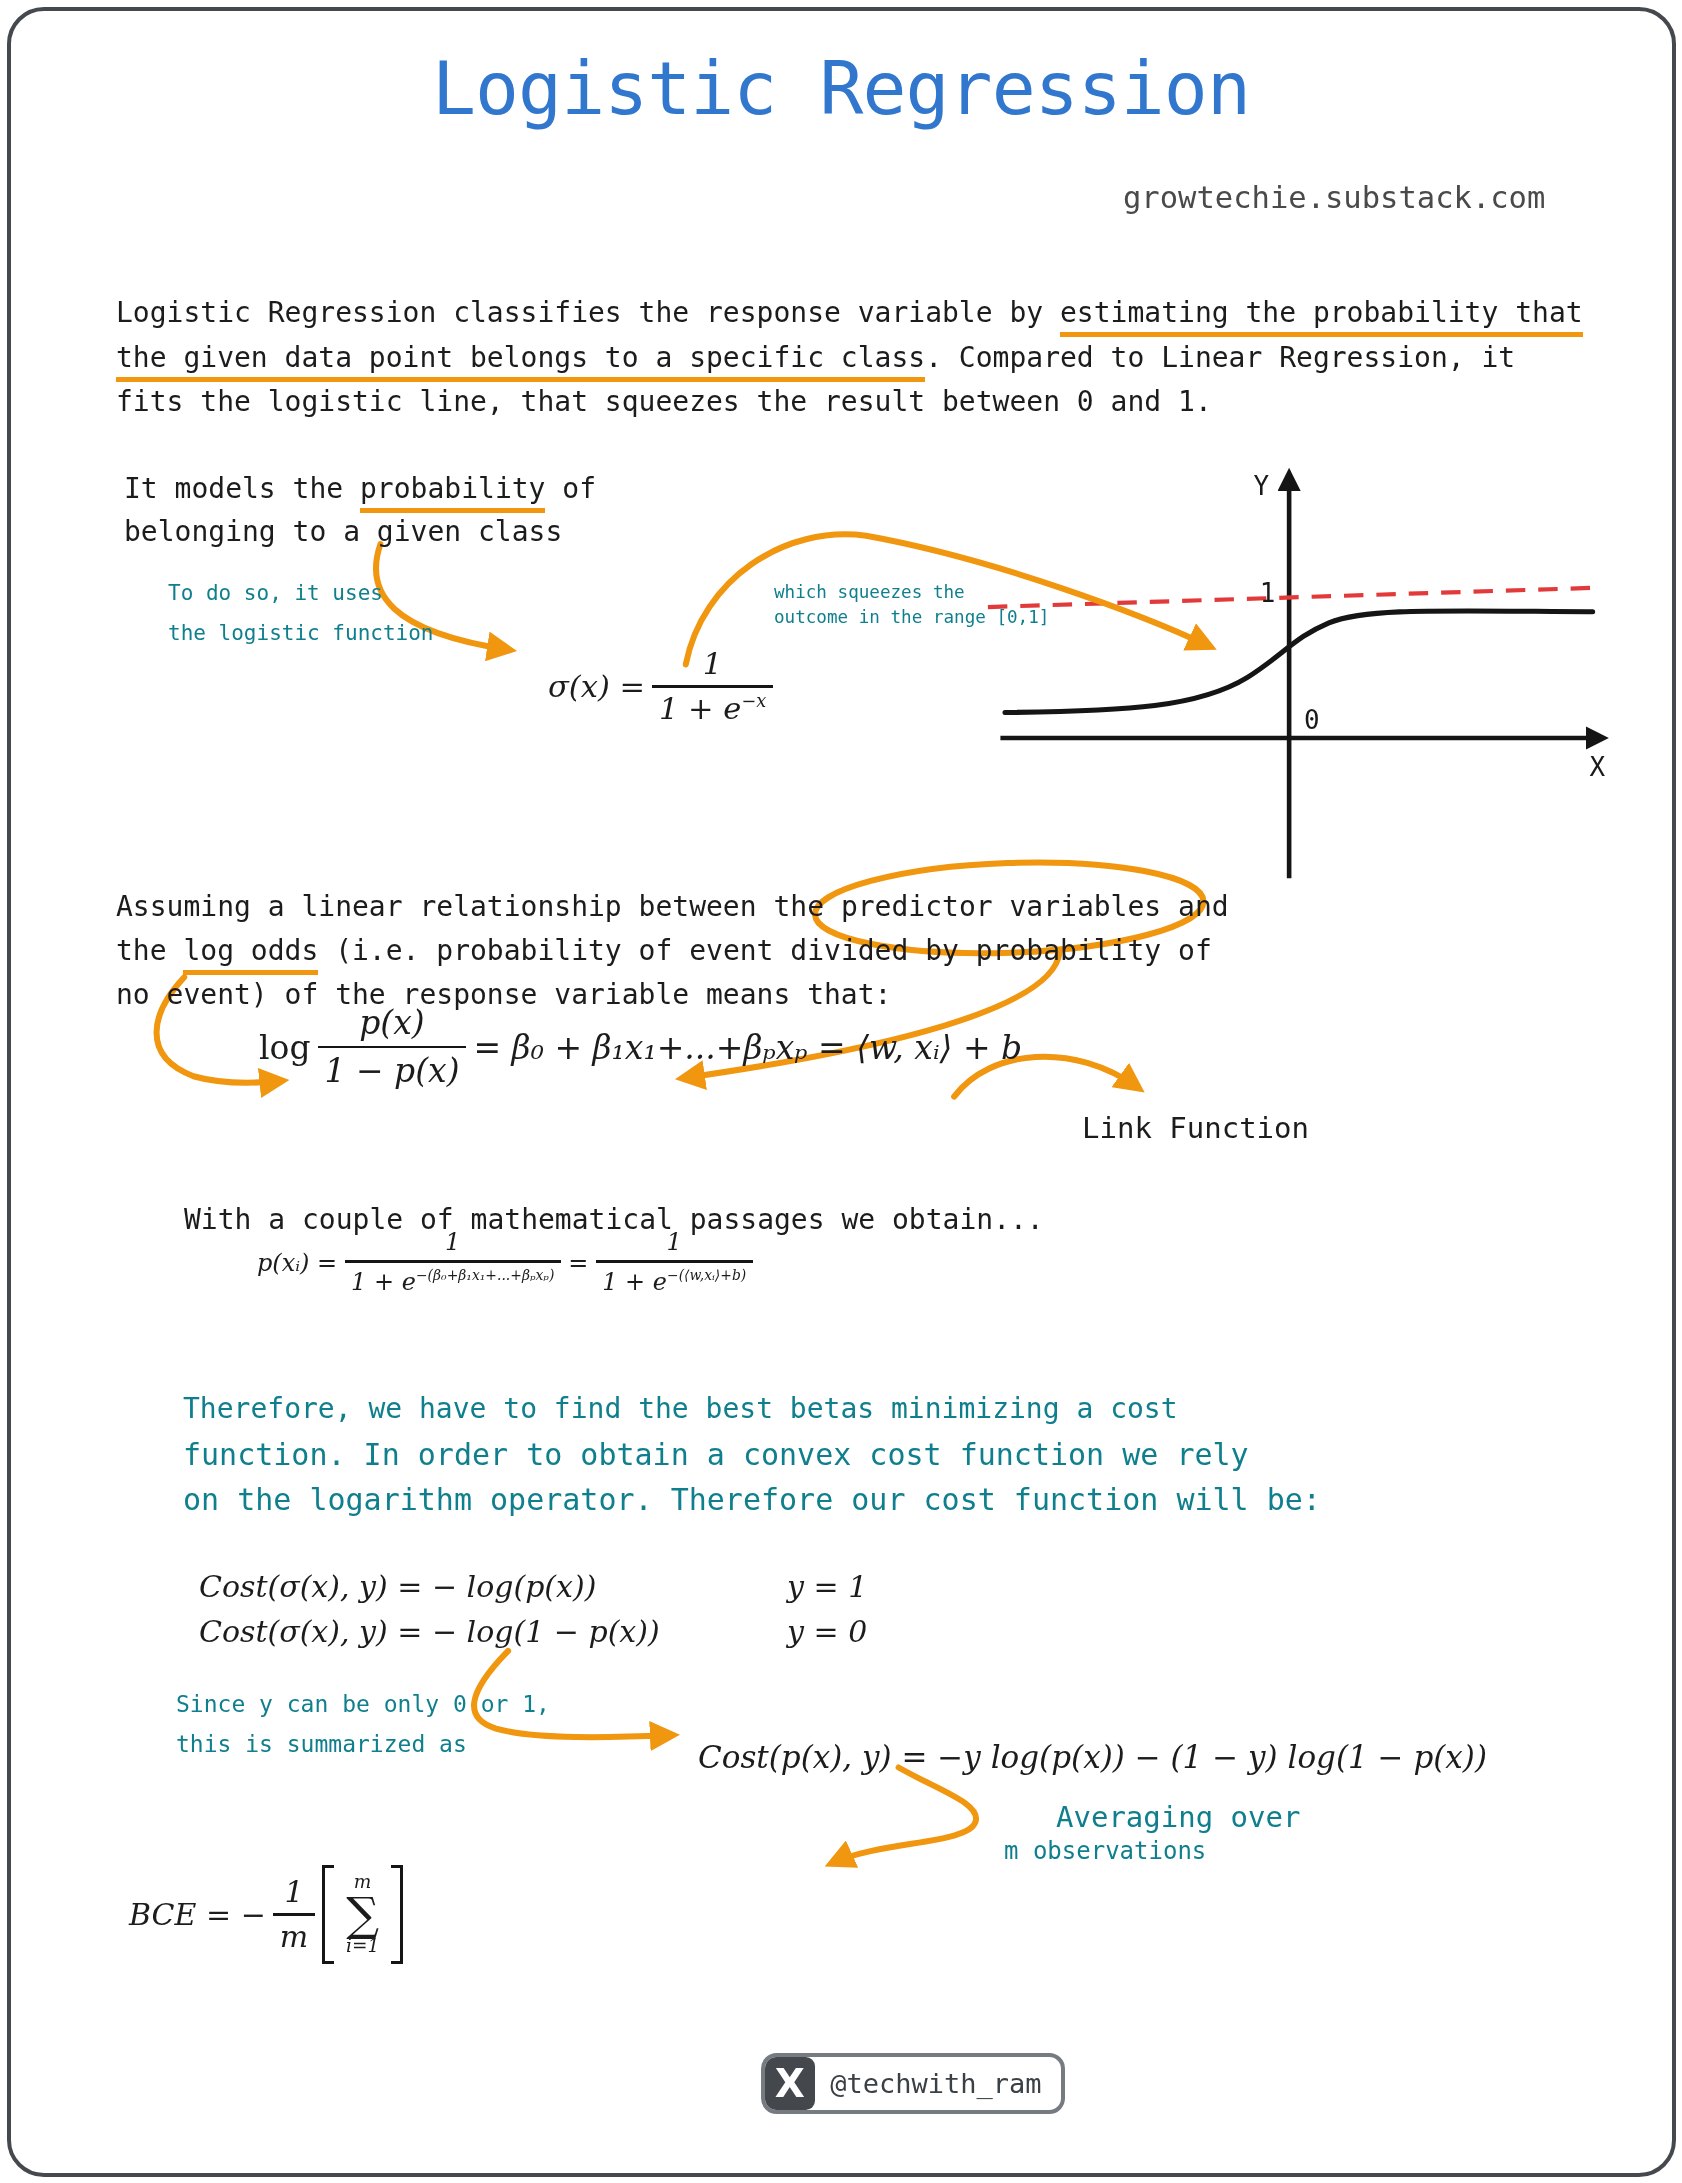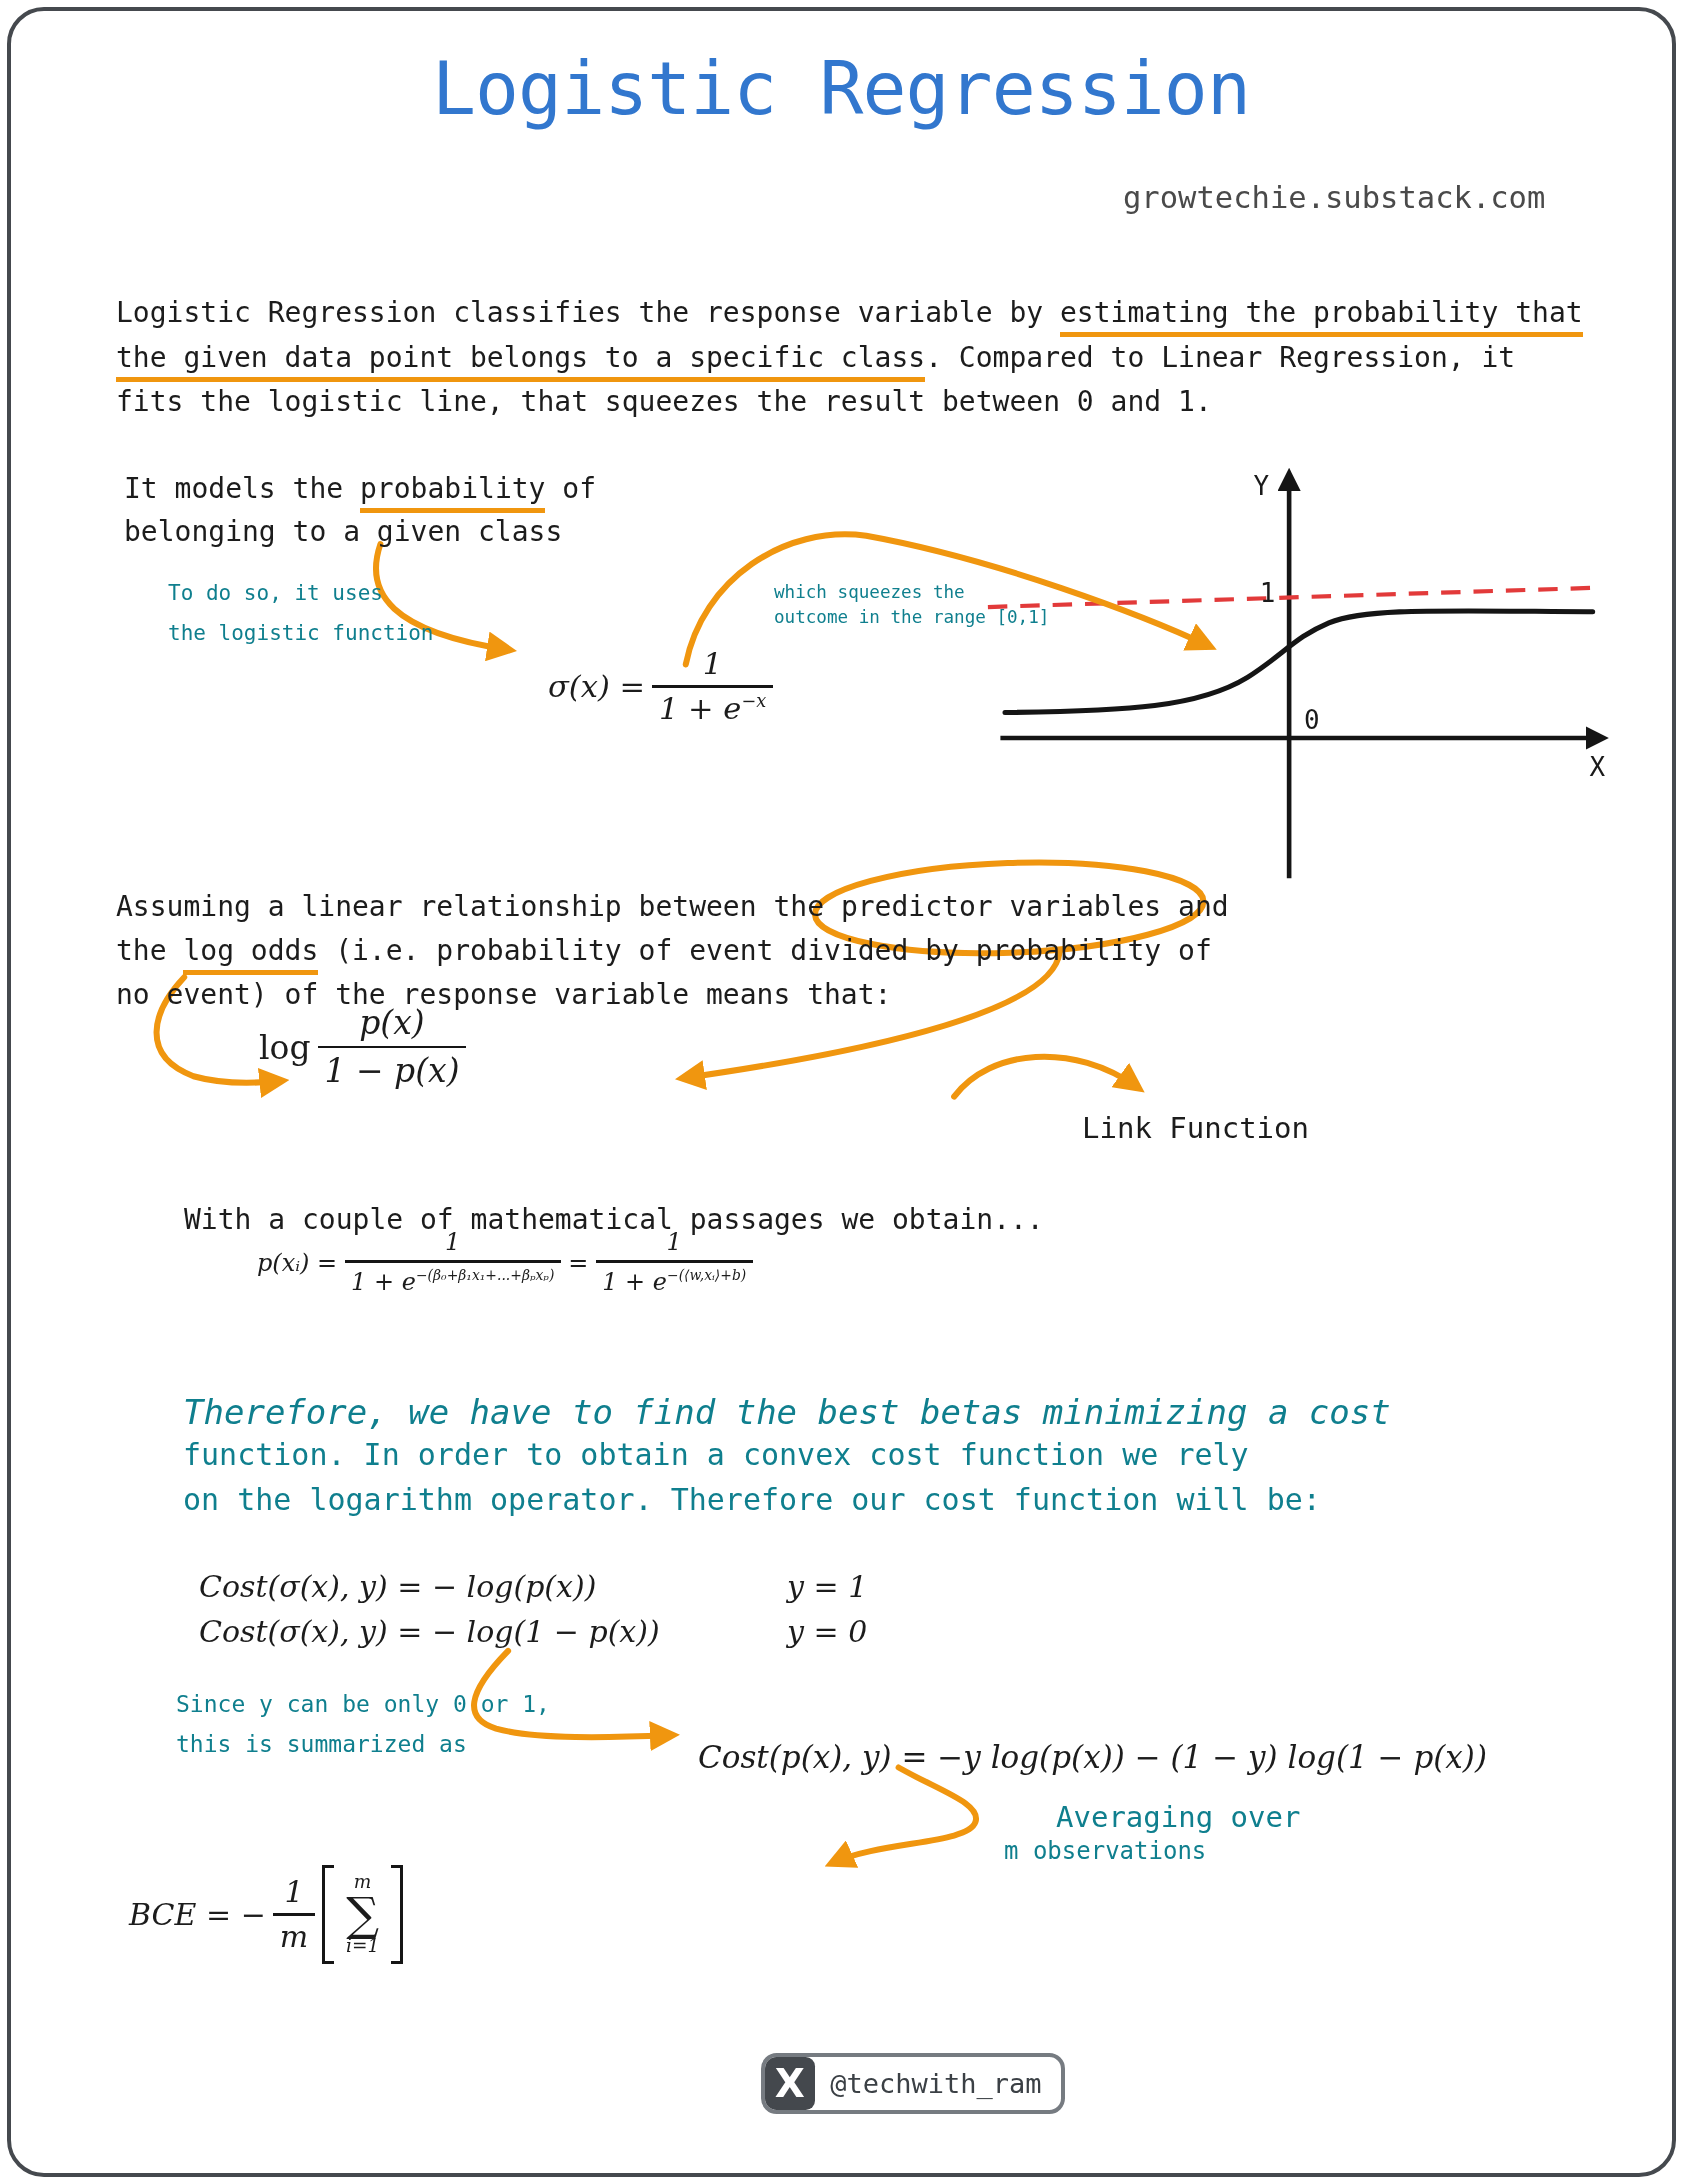--- a/index.html
+++ b/index.html
@@ -112,20 +112,21 @@
 <div class="abs line t-body" style="left:116px;top:934px;"><span>the </span><span class="ul">log odds</span><span> (i.e. probability of event divided by probability of</span></div>
 <div class="abs line t-body" style="left:116px;top:978px;">no event) of the response variable means that:</div>
 
 <div class="abs mrow math" style="left:259px;top:1004px;font-size:33px;">
   <span style="font-style:normal;">log</span>
   <span class="frac">
     <span class="num">p(x)</span>
     <span class="bar"></span>
     <span class="den">1 − p(x)</span>
   </span>
+  <span>= β₀ + β₁x₁+...+βₚxₚ = ⟨w, xᵢ⟩ + b</span>
 </div>
 
 <div class="abs line" style="left:1082px;top:1111px;font-size:29px;">Link Function</div>
 
 <div class="abs line t-body" style="left:184px;top:1203px;">With a couple of mathematical passages we obtain...</div>
 
 <div class="abs mrow math" style="left:257px;top:1229px;font-size:24px;">
   <span>p(xᵢ) =</span>
   <span class="frac">
     <span class="num">1</span>
@@ -133,21 +134,21 @@
     <span class="den"><span>1 + e</span><span class="exp">−(β₀+β₁x₁+...+βₚxₚ)</span></span>
   </span>
   <span>=</span>
   <span class="frac">
     <span class="num">1</span>
     <span class="bar"></span>
     <span class="den"><span>1 + e</span><span class="exp">−(⟨w,xᵢ⟩+b)</span></span>
   </span>
 </div>
 
-<div class="abs line teal" style="left:183px;top:1392px;font-size:34px;font-style:italic;">Therefore, we have to find the best betas minimizing a cost</div>
+<div class="abs line teal" style="left:183px;top:1392px;font-size:28px;">Therefore, we have to find the best betas minimizing a cost</div>
 <div class="abs line teal" style="left:183px;top:1437px;font-size:30px;">function. In order to obtain a convex cost function we rely</div>
 <div class="abs line teal" style="left:183px;top:1482px;font-size:30px;">on the logarithm operator. Therefore our cost function will be:</div>
 
 <div class="abs line math" style="left:199px;top:1569px;font-size:30px;">Cost(σ(x), y) = − log(p(x))</div>
 <div class="abs line math" style="left:787px;top:1569px;font-size:30px;">y = 1</div>
 <div class="abs line math" style="left:199px;top:1614px;font-size:30px;">Cost(σ(x), y) = − log(1 − p(x))</div>
 <div class="abs line math" style="left:787px;top:1614px;font-size:30px;">y = 0</div>
 
 <div class="abs line teal" style="left:176px;top:1691px;font-size:23px;">Since y can be only 0 or 1,</div>
 <div class="abs line teal" style="left:176px;top:1731px;font-size:23px;">this is summarized as</div>

